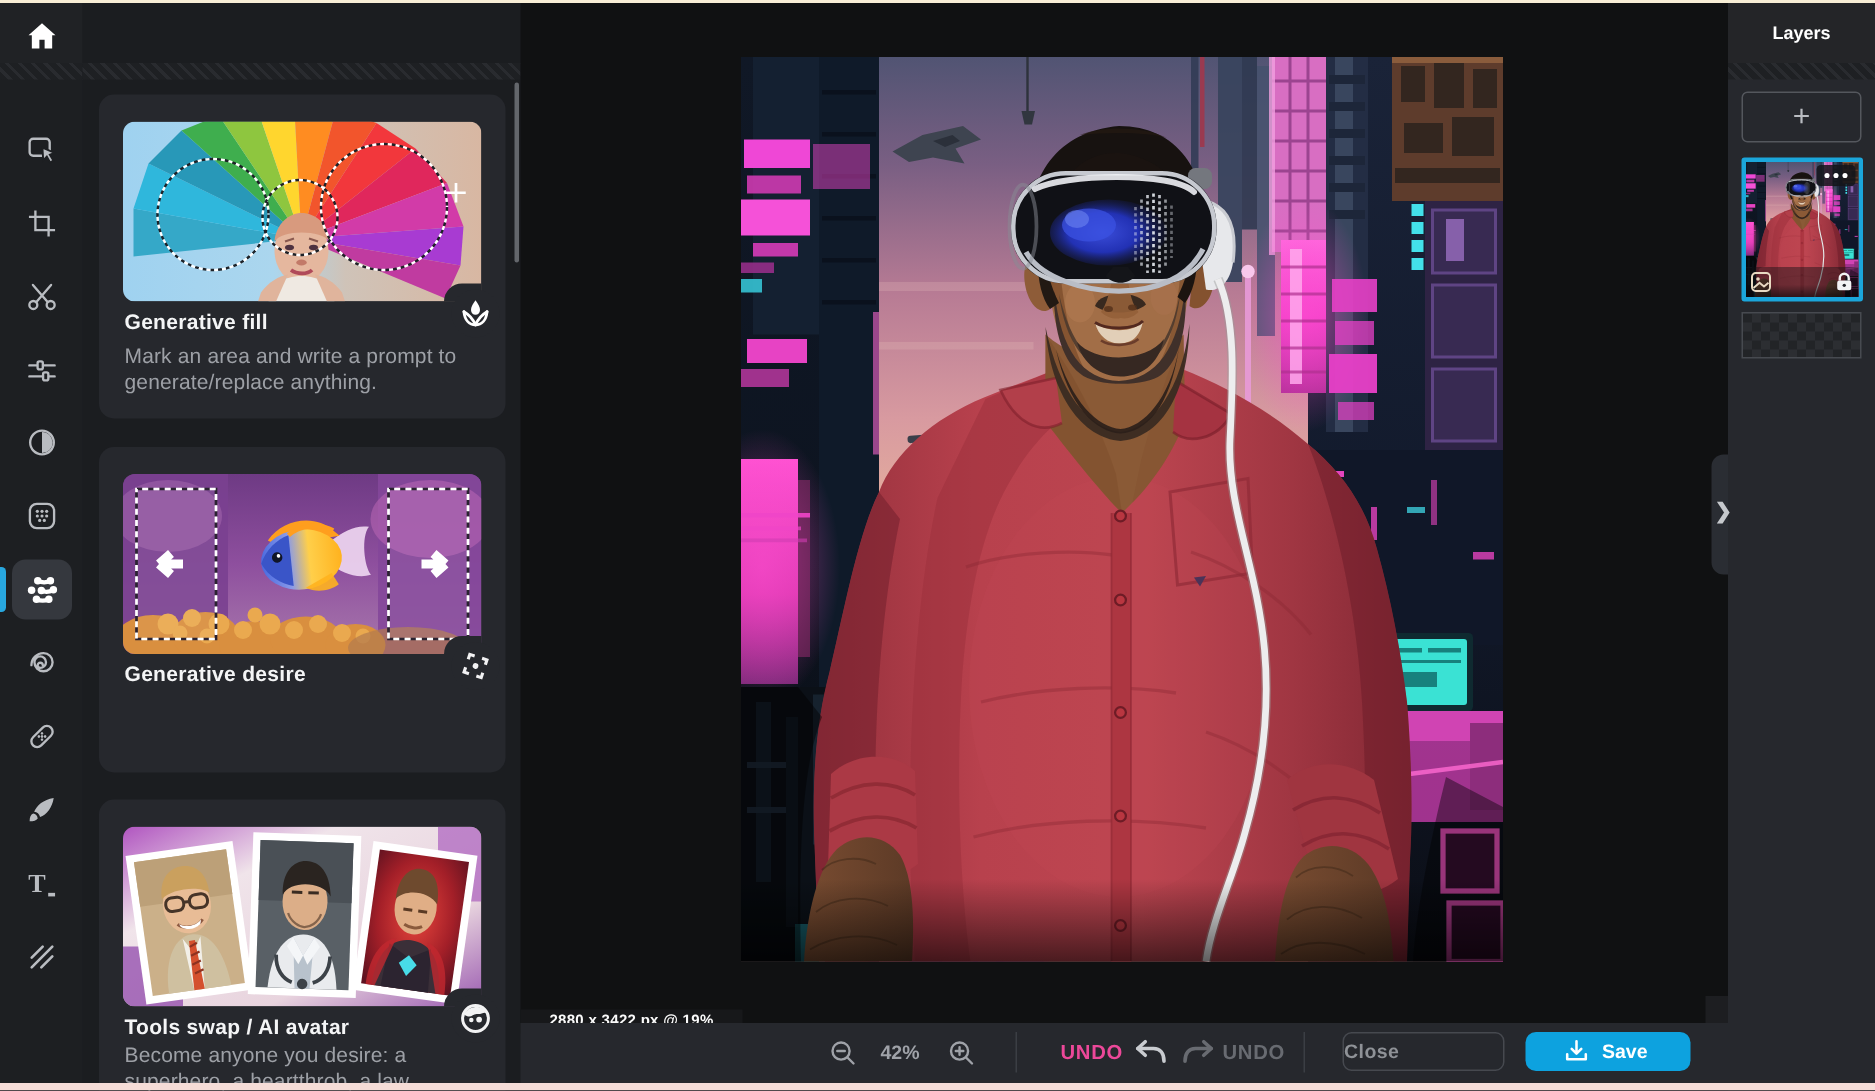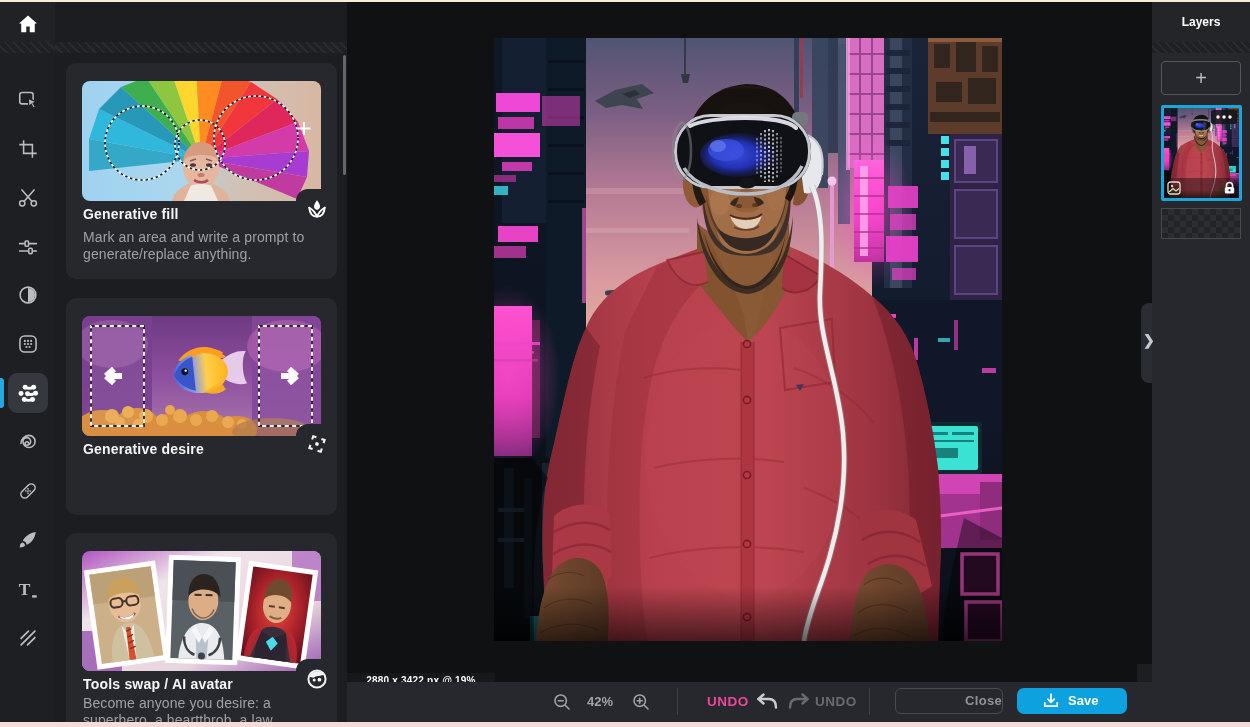--- a/index.html
+++ b/index.html
@@ -55,21 +55,21 @@
 
   
   #toolbar { left:347px; top:682px; width:805px; height:40px; background:#26282d; }
   #toolbar .sep { position:absolute; top:6px; width:1px; height:27px; background:#3b3e44; }
   .zoomtxt { position:absolute; top:0; height:40px; line-height:40px; color:#9fa2a8;
      font-size:13px; font-weight:bold; }
   .undotxt { position:absolute; top:0; height:40px; line-height:40px; font-size:13.5px;
      font-weight:bold; letter-spacing:.5px; }
   #closebtn { position:absolute; left:548px; top:6px; width:108px; height:26px;
      border:1px solid #46494f; border-radius:6px; color:#8f9297; font-size:13px;
-     font-weight:bold; text-align:right; line-height:24px; letter-spacing:.3px; }
+     font-weight:bold; text-align:left; line-height:24px; letter-spacing:.3px; }
   #savebtn { position:absolute; left:670px; top:6px; width:110px; height:26px;
      background:#0da2df; border-radius:7px; color:#fff; font-size:13px; font-weight:bold;
      line-height:26px; }
 
   
   #layers { left:1152px; top:2px; width:98px; height:725px; background:#26282d; }
   #layers .hd { position:absolute; left:0; top:0; width:98px; height:40px; background:#242528;
      color:#fff; font-size:12px; font-weight:bold; text-align:center; line-height:40px; }
   #layers .hb { position:absolute; left:0; top:40px; width:98px; height:11px; }
   #plusbtn { position:absolute; left:9px; top:59px; width:80px; height:34px;

